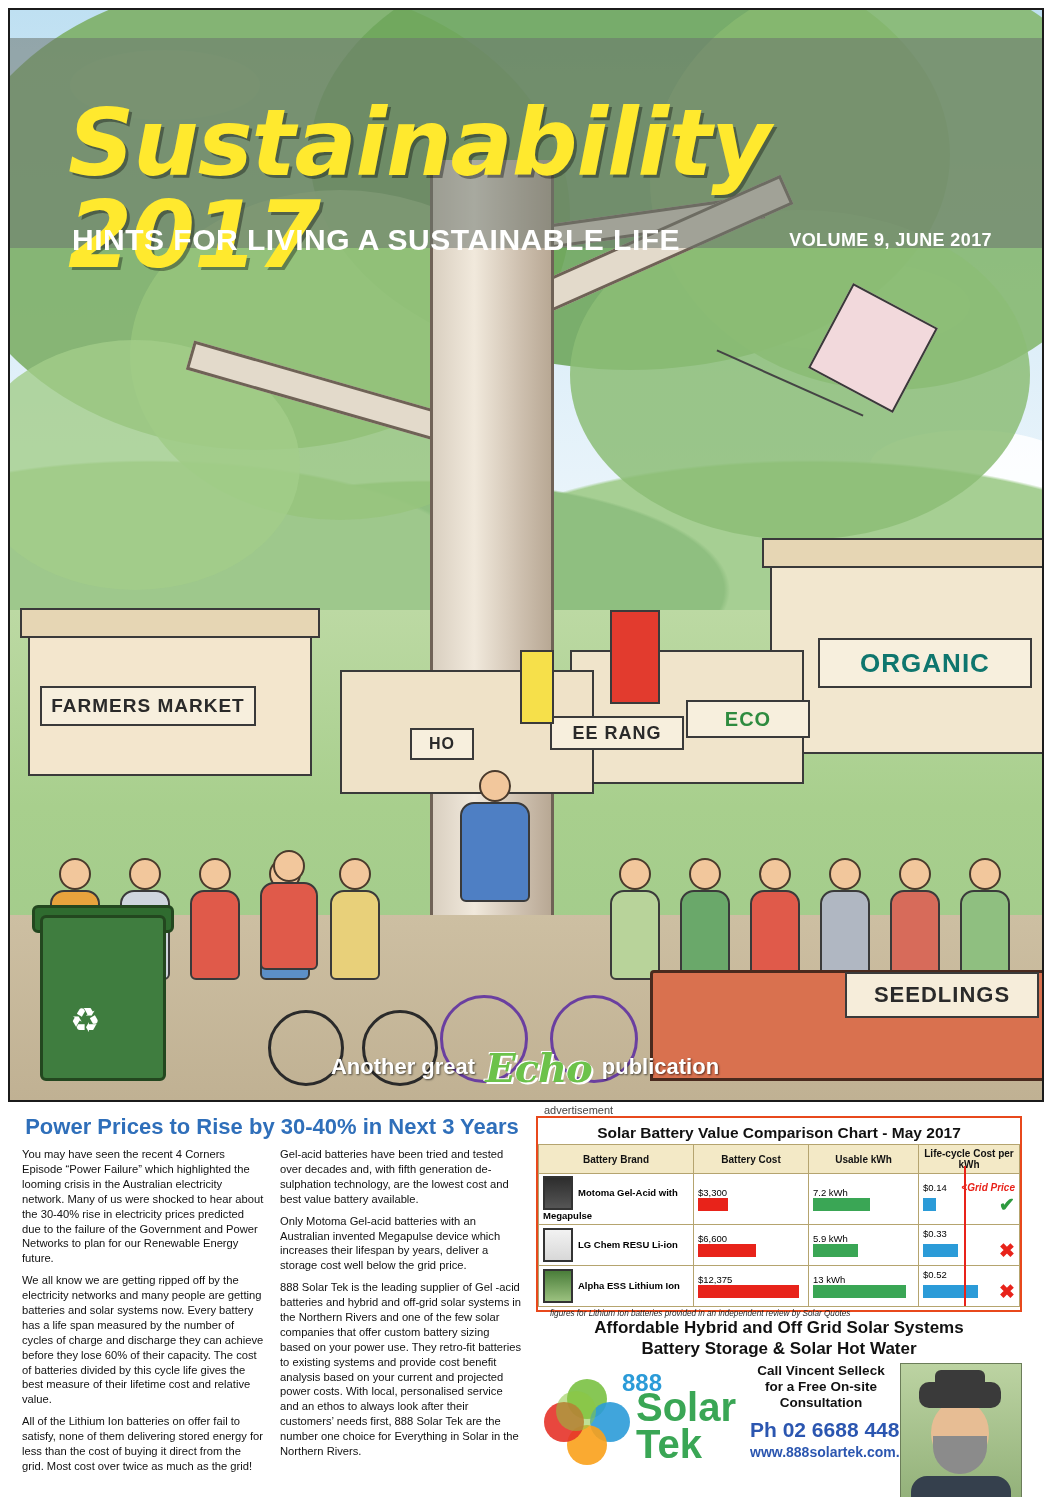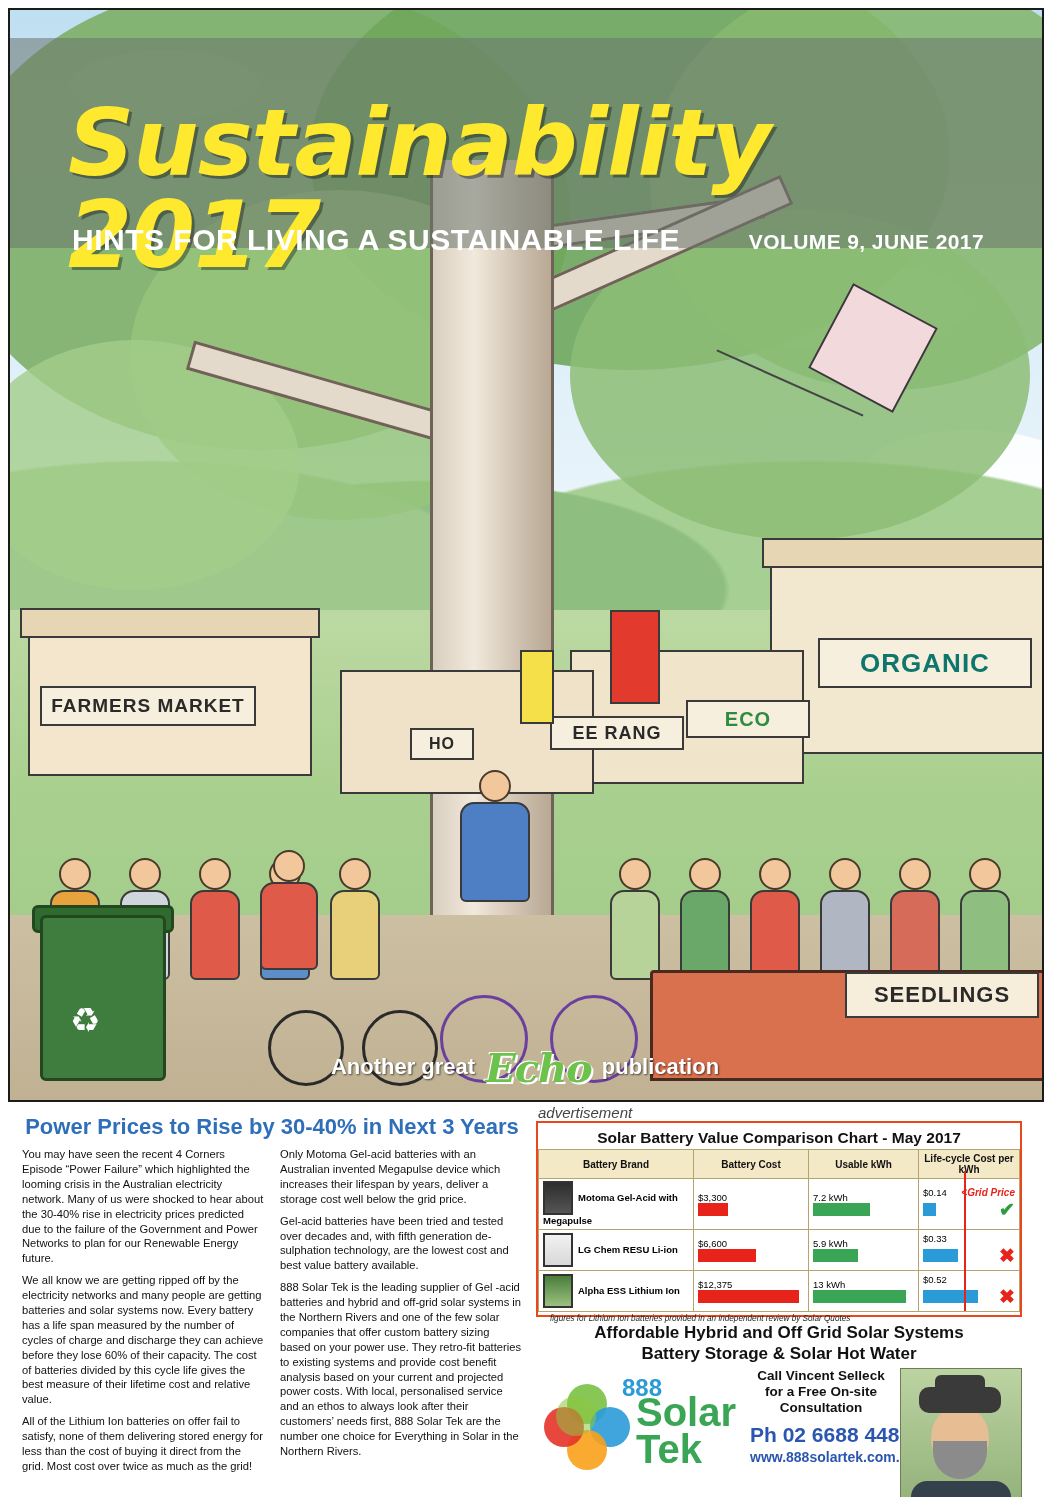--- a/index.html
+++ b/index.html
@@ -94,22 +94,22 @@
     font-family:"DejaVu Sans", sans-serif;
     font-size:92px;font-weight:bold;font-style:italic;color:#ffe92e;
     text-shadow:3px 3px 0 rgba(0,0,0,.35);
     letter-spacing:-1px;line-height:1;
   }
   .mast-sub{
     position:absolute;left:62px;top:185px;
     font-size:30px;font-weight:bold;color:#ffffff;letter-spacing:.5px;
   }
   .mast-vol{
-    position:absolute;right:58px;top:192px;
-    font-size:21px;font-weight:bold;color:#ffffff;letter-spacing:.4px;
+    position:absolute;right:50px;top:192px;
+    font-size:18px;font-weight:bold;color:#ffffff;letter-spacing:.4px;
   }
 
   
   .echo-banner{
     position:absolute;left:280px;bottom:10px;width:470px;height:46px;
     display:flex;align-items:center;justify-content:center;gap:10px;
     color:#ffffff;font-weight:bold;font-size:22px;
     text-shadow:1px 1px 2px rgba(0,0,0,.6);
   }
   .echo-logo{
@@ -127,21 +127,21 @@
     color:#e8481c;font-size:26px;font-weight:bold;line-height:1.05;
   }
   .headline2{
     color:#2f6fba;font-size:22px;font-weight:bold;line-height:1.05;margin-top:5px;text-align:center;
   }
   .cols{display:flex;gap:16px;margin-top:9px;}
   .col{width:242px;font-size:11.2px;line-height:1.33;color:#111;}
   .col p{margin:0 0 7px 0;}
 
   .right-col{position:absolute;left:528px;top:0px;width:490px;}
-  .adv-label{font-size:15px;font-style:italic;color:#444;margin-left:2px;}
+  .adv-label{font-size:11px;color:#444;margin-left:8px;}
   .chart-box{border:2px solid #e8481c;width:486px;height:196px;box-sizing:border-box;background:#fff;position:relative;}
   .chart-title{text-align:center;font-weight:bold;font-size:15.5px;color:#111;padding:6px 0 2px;}
   table.chart{border-collapse:collapse;width:100%;font-size:9.5px;}
   table.chart th{
     background:#f3e9c6;border:1px solid #b5a46f;font-size:10px;padding:3px 2px;color:#111;
   }
   table.chart td{border:1px solid #b5a46f;padding:2px 4px;vertical-align:middle;height:36px;}
   .bname{font-size:9.5px;font-weight:bold;line-height:1.15;}
   .batt-icon{width:26px;height:30px;border:2px solid #333;display:inline-block;vertical-align:middle;margin-right:5px;}
   .i1{background:linear-gradient(#2d2d2d,#555);}
@@ -318,22 +318,22 @@
 
     <div class="left-col">
       <div class="headline2">Power Prices to Rise by 30-40% in Next 3 Years</div>
       <div class="cols">
         <div class="col">
           <p>You may have seen the recent 4 Corners Episode “Power Failure” which highlighted the looming crisis in the Australian electricity network. Many of us were shocked to hear about the 30-40% rise in electricity prices predicted due to the failure of the Government and Power Networks to plan for our Renewable Energy future.</p>
           <p>We all know we are getting ripped off by the electricity networks and many people are getting batteries and solar systems now. Every battery has a life span measured by the number of cycles of charge and discharge they can achieve before they lose 60% of their capacity. The cost of batteries divided by this cycle life gives the best measure of their lifetime cost and relative value.</p>
           <p>All of the Lithium Ion batteries on offer fail to satisfy, none of them delivering stored energy for less than the cost of buying it direct from the grid. Most cost over twice as much as the grid!</p>
         </div>
         <div class="col">
+          <p>Gel-acid batteries have been tried and tested over decades and, with fifth generation de-sulphation technology, are the lowest cost and best value battery available.</p>
           <p>Only Motoma Gel-acid batteries with an Australian invented Megapulse device which increases their lifespan by years, deliver a storage cost well below the grid price.</p>
-          <p>Gel-acid batteries have been tried and tested over decades and, with fifth generation de-sulphation technology, are the lowest cost and best value battery available.</p>
           <p>888 Solar Tek is the leading supplier of Gel -acid batteries and hybrid and off-grid solar systems in the Northern Rivers and one of the few solar companies that offer custom battery sizing based on your power use. They retro-fit batteries to existing systems and provide cost benefit analysis based on your current and projected power costs. With local, personalised service and an ethos to always look after their customers’ needs first, 888 Solar Tek are the number one choice for Everything in Solar in the Northern Rivers.</p>
         </div>
       </div>
     </div>
 
     <div class="right-col">
       <div class="adv-label">advertisement</div>
 
       <div class="chart-box">
         <div class="chart-title">Solar Battery Value Comparison Chart - May 2017</div>

